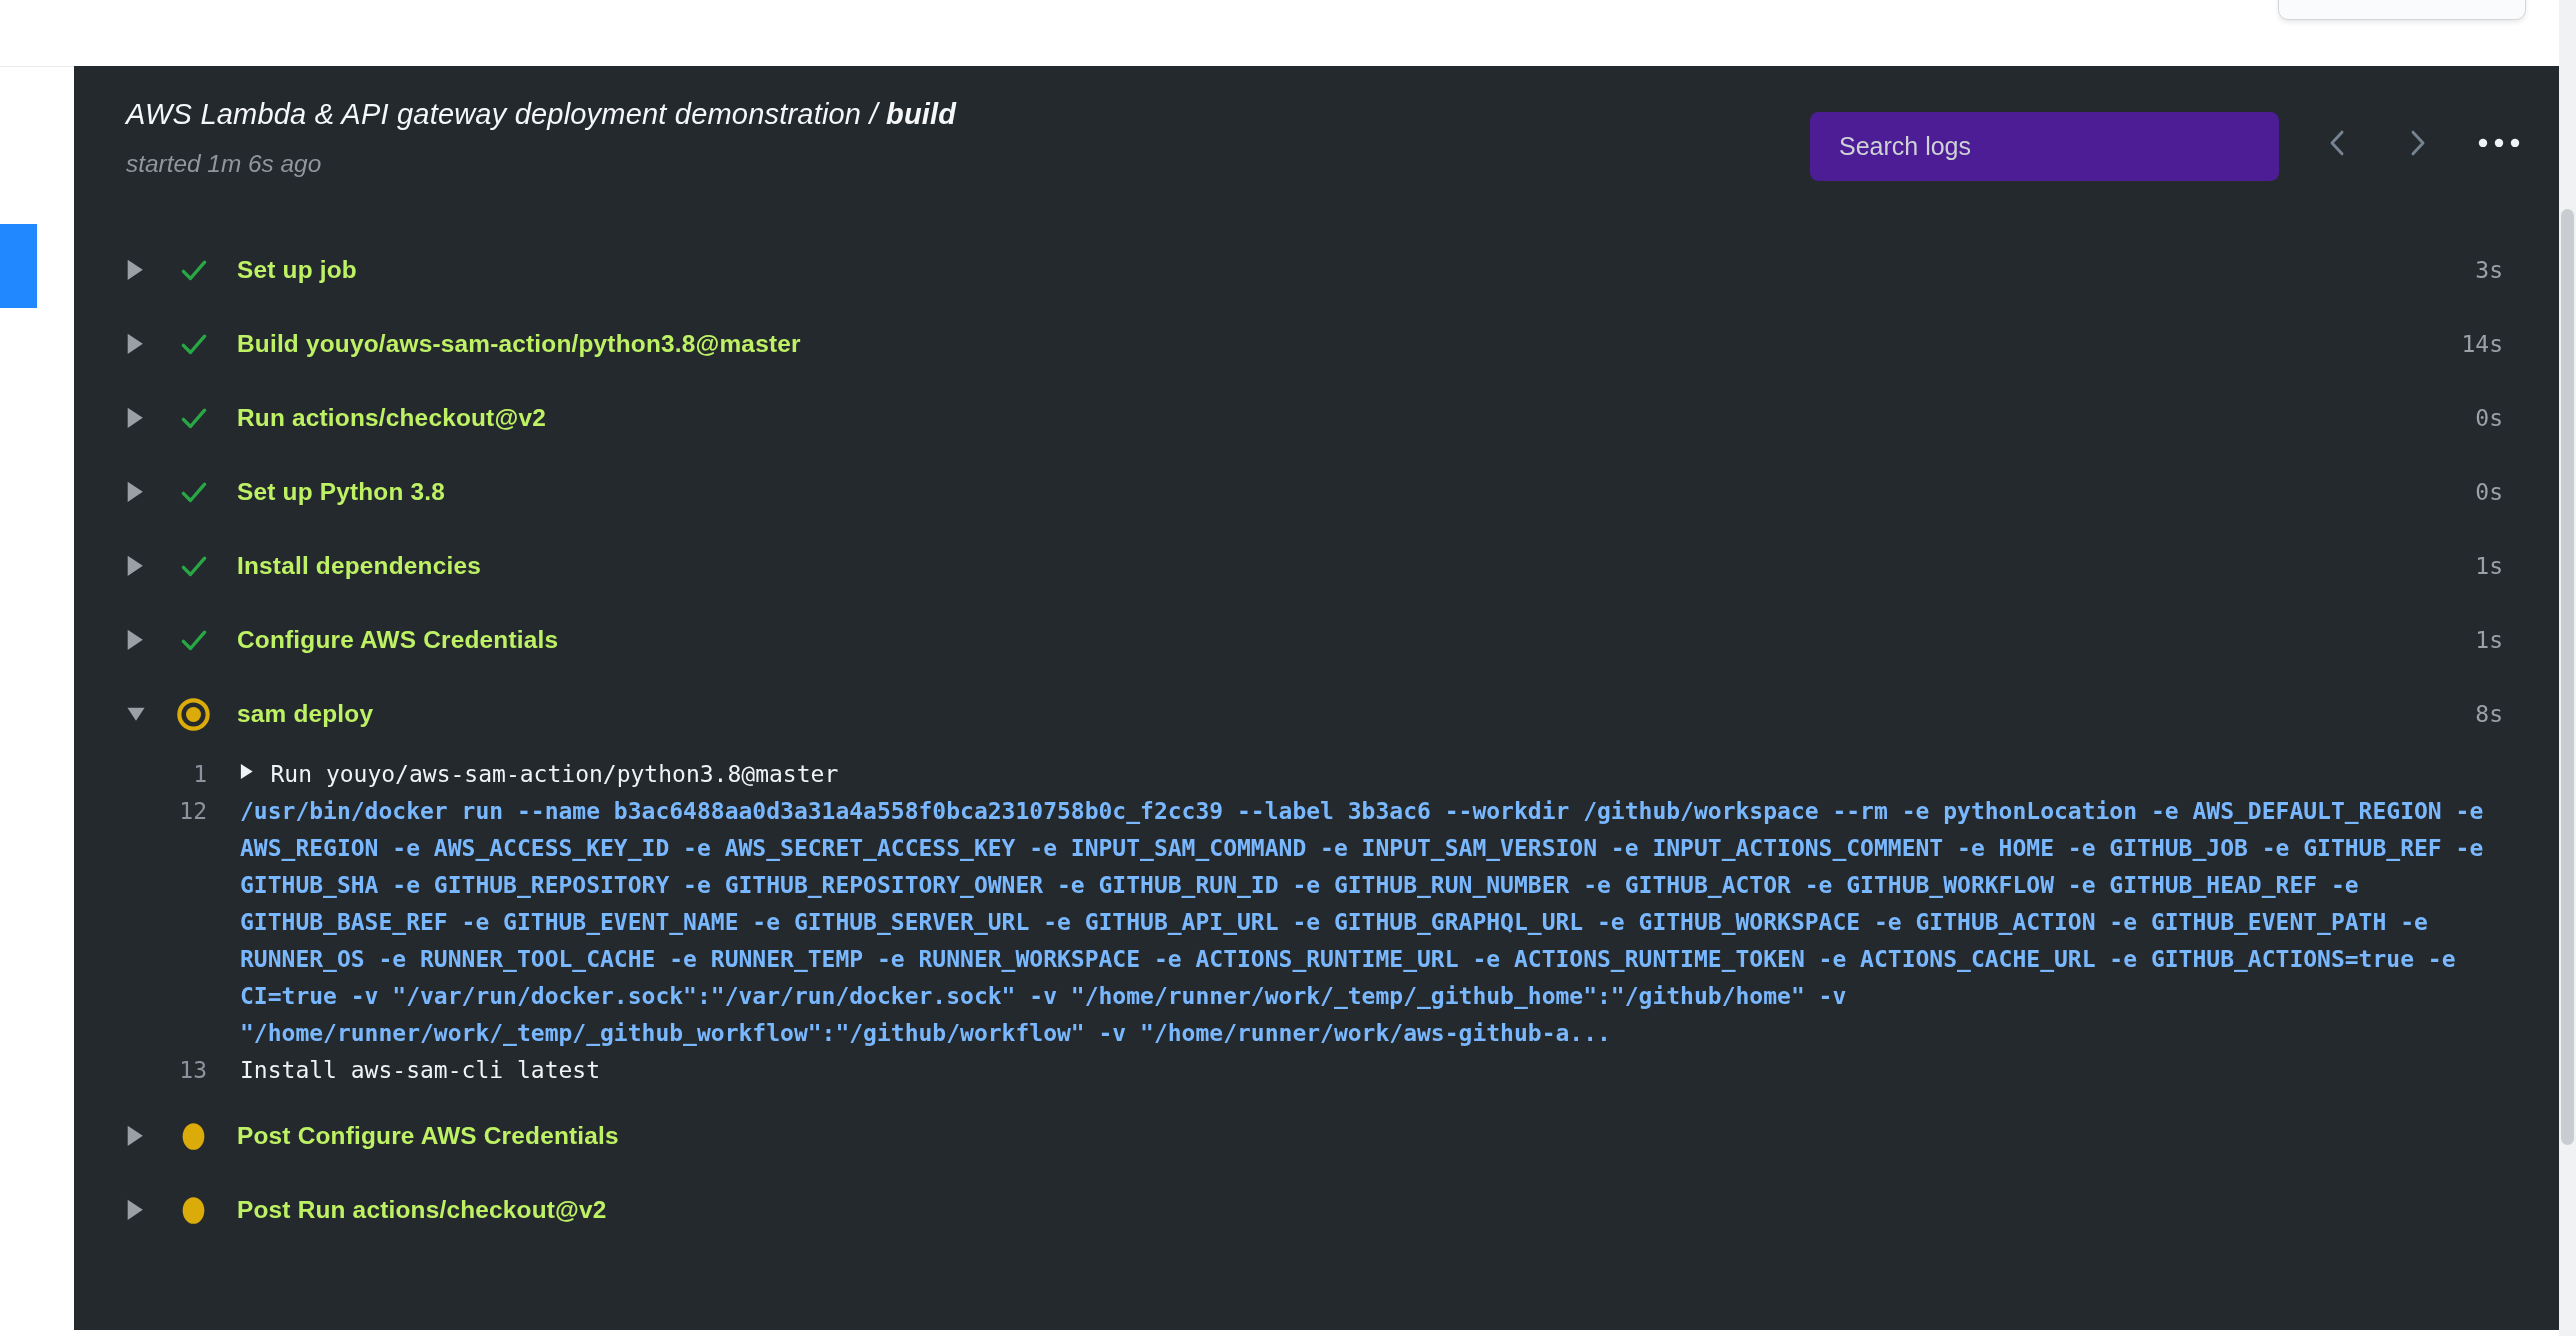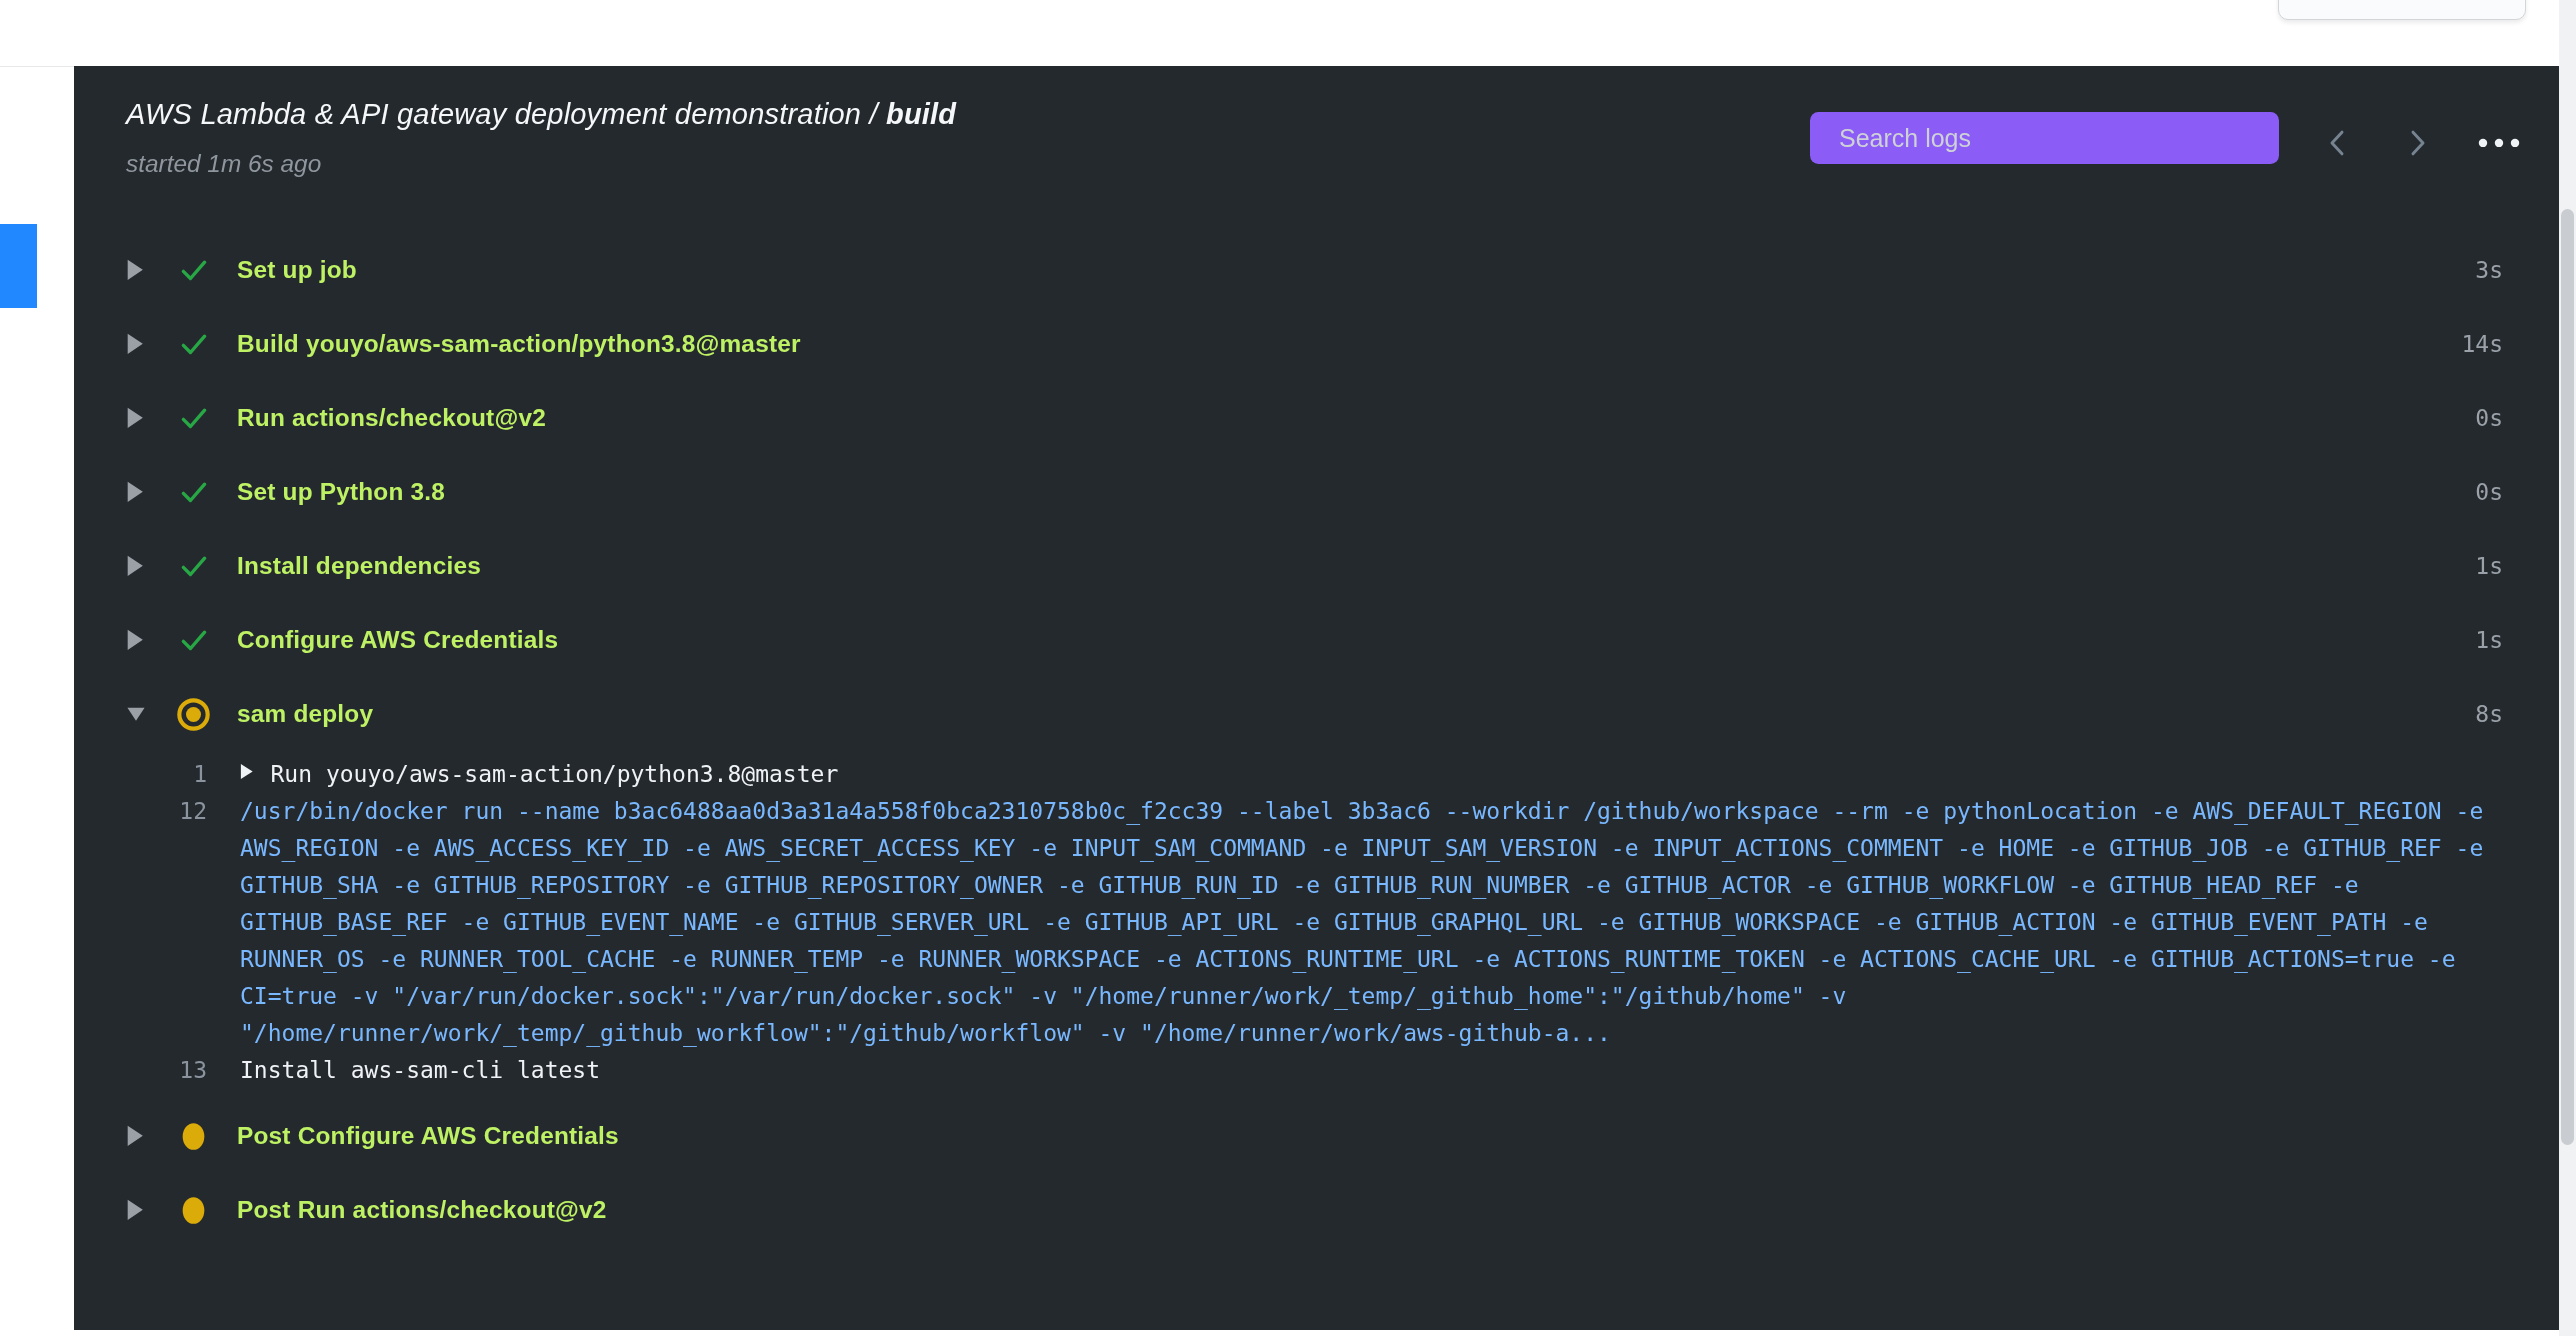--- a/index.html
+++ b/index.html
@@ -15,21 +15,21 @@
   
   .scrollbar{position:absolute;right:0;top:0;width:17px;height:1336px;background:#f1f2f3;}
   .scrollbar-thumb{position:absolute;left:1.7px;top:209px;width:13.5px;height:936px;border-radius:6.7px;background:#c9ccd0;}
 
   
   .panel{position:absolute;left:74px;top:66px;width:2485px;height:1264px;background:#24292e;overflow:hidden;}
   .panel-header{position:relative;height:167px;}
   .hdr-title{position:absolute;left:52px;top:32px;font-size:29px;font-weight:400;color:#f5f7f9;letter-spacing:0.2px;font-style:italic;}
   .hdr-title .job{font-weight:700;}
   .hdr-sub{position:absolute;left:52px;top:84px;font-size:24.4px;font-style:italic;color:#8f969e;}
-  .search{position:absolute;left:1736px;top:46px;width:469px;height:52px;background:#8b5cf6;border:none;border-radius:8.4px;
+  .search{position:absolute;left:1736px;top:46px;width:469px;height:69px;background:#4c1d95;border:none;border-radius:8.4px;
     color:#e6e9ec;font-size:25px;padding:0 29px;box-sizing:border-box;outline:none;font-family:"Liberation Sans",sans-serif;}
   .search::placeholder{color:#ced2d6;opacity:1;}
   .hdr-btns{position:absolute;right:37px;top:46px;height:64px;display:flex;align-items:center;gap:35px;}
   .icon-btn{width:46px;height:51px;display:flex;align-items:center;justify-content:center;background:none;border:none;cursor:pointer;padding:0;}
 
   
   .steps{margin:0;}
   .step-row{display:flex;align-items:center;height:74px;padding:0 56px 0 52px;cursor:pointer;}
   .disc{width:20px;height:25px;display:flex;align-items:center;margin-right:29px;}
   .disc .down{display:none;}
@@ -40,21 +40,21 @@
   .step-row[data-status="in_progress"] .ico-progress{display:block;}
   .step-row[data-status="queued"] .ico-queued{display:block;}
   .step-name{font-size:24.4px;font-weight:700;color:#bef264;letter-spacing:0.2px;}
   .step-duration{margin-left:auto;font-family:"DejaVu Sans Mono",monospace;font-size:23px;color:#9aa1a8;}
 
   
   .log-block{padding:5px 17px 10px 0;}
   .log-line{display:flex;font-family:"DejaVu Sans Mono",monospace;font-size:23px;line-height:37px;}
   .log-num{width:133px;min-width:133px;text-align:right;color:#8b949e;cursor:pointer;}
   .log-text{flex:1;margin-left:33px;margin-right:18.5px;color:#f0f3f6;white-space:pre-wrap;word-break:break-word;}
-  .log-line.command .log-text{color:#79b8ff;font-weight:400;}
+  .log-line.command .log-text{color:#79b8ff;font-weight:700;}
   .log-line.group{cursor:pointer;}
   .group-arrow{display:none;margin-right:17px;position:relative;top:-1.7px;}
   .log-line.group .group-arrow{display:inline-block;}
 </style>
 </head>
 <body>
 
 <div class="top-white"></div>
 <div class="popup-cutoff"></div>
 <div class="job-indicator"></div>

